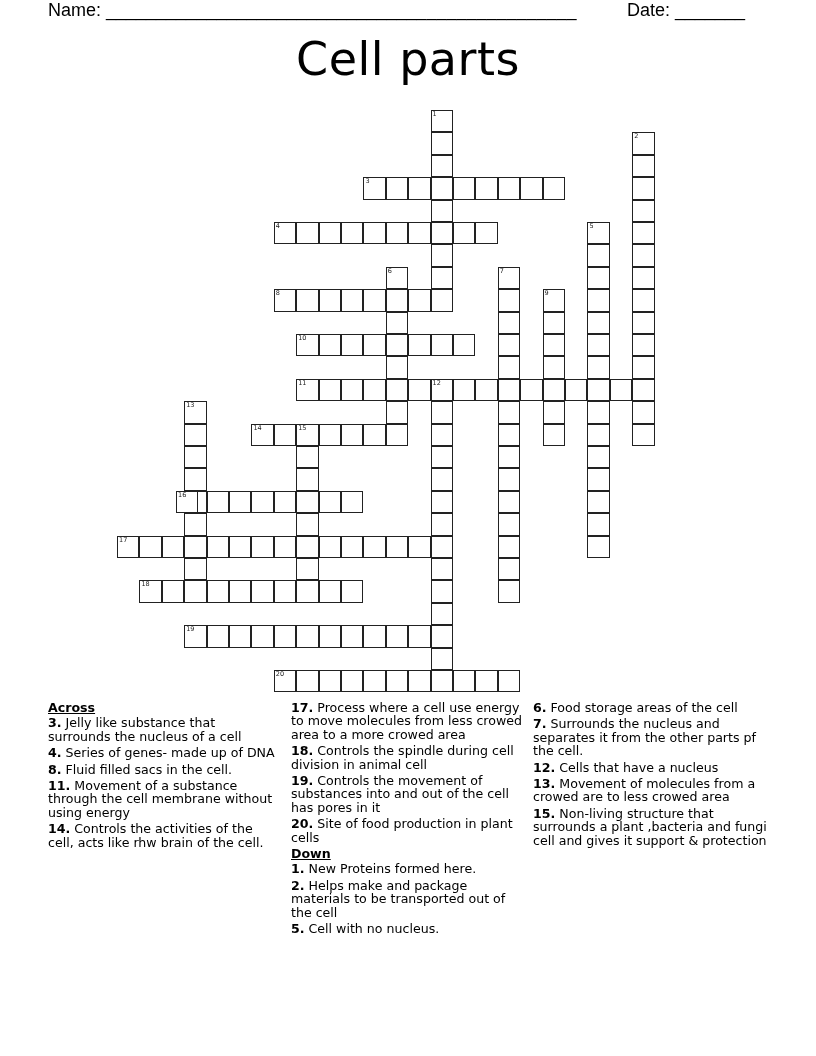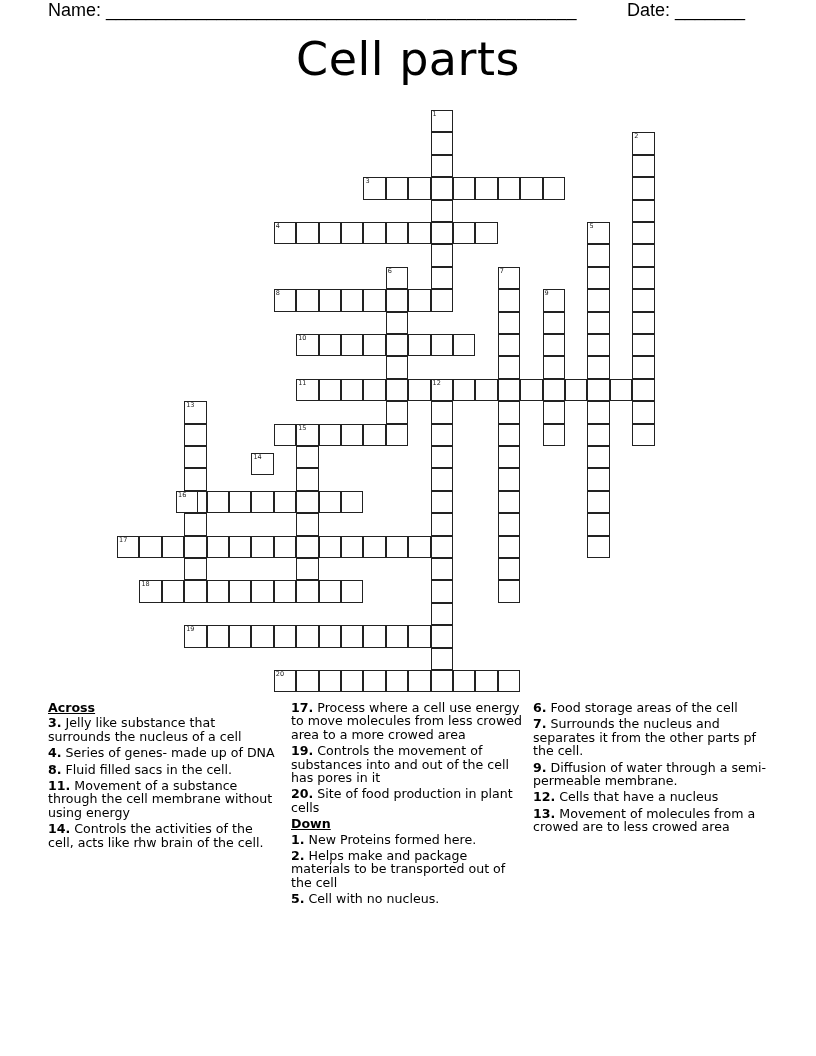--- a/index.html
+++ b/index.html
@@ -183,21 +183,21 @@
       <span class="num">13</span>
     </div>
     <div class="cell" style="left: 184.2px; top: 423.6px;"></div>
     <div class="cell" style="left: 184.2px; top: 446px;"></div>
     <div class="cell" style="left: 184.2px; top: 468.4px;"></div>
     <div class="cell" style="left: 184.2px; top: 490.8px;"></div>
     <div class="cell" style="left: 184.2px; top: 513.2px;"></div>
     <div class="cell" style="left: 184.2px; top: 535.6px;"></div>
     <div class="cell" style="left: 184.2px; top: 558px;"></div>
     <div class="cell" style="left: 184.2px; top: 580.4px;"></div>
-    <div class="cell" style="left: 251.4px; top: 423.6px; margin-top: 29px;">
+    <div class="cell" style="left: 251.4px; top: 423.6px;">
       <span class="num">14</span>
     </div>
     <div class="cell" style="left: 273.8px; top: 423.6px;"></div>
     <div class="cell" style="left: 296.2px; top: 423.6px;">
       <span class="num">15</span>
     </div>
     <div class="cell" style="left: 318.6px; top: 423.6px;"></div>
     <div class="cell" style="left: 341px; top: 423.6px;"></div>
     <div class="cell" style="left: 363.4px; top: 423.6px;"></div>
     <div class="cell" style="left: 296.2px; top: 446px;"></div>
@@ -271,27 +271,28 @@
   <div class="sect">Across</div>
   <div class="clue"><b>3.</b> <span>Jelly like substance that surrounds the nucleus of a cell</span></div>
   <div class="clue"><b>4.</b> <span>Series of genes- made up of DNA</span></div>
   <div class="clue"><b>8.</b> <span>Fluid filled sacs in the cell.</span></div>
   <div class="clue"><b>11.</b> <span>Movement of a substance through the cell membrane without using energy</span></div>
   <div class="clue"><b>14.</b> <span>Controls the activities of the cell, acts like rhw brain of the cell.</span></div>
 </div>
 
 <div class="clues col2">
   <div class="clue"><b>17.</b> <span>Process where a cell use energy to move molecules from less crowed area to a more crowed area</span></div>
+  <div class="clue"><b>18.</b> <span>Controls the spindle during cell division in animal cell</span></div>
   <div class="clue"><b>19.</b> <span>Controls the movement of substances into and out of the cell has pores in it</span></div>
   <div class="clue"><b>20.</b> <span>Site of food production in plant cells</span></div>
   <div class="sect">Down</div>
   <div class="clue"><b>1.</b> <span>New Proteins formed here.</span></div>
   <div class="clue"><b>2.</b> <span>Helps make and package materials to be transported out of the cell</span></div>
   <div class="clue"><b>5.</b> <span>Cell with no nucleus.</span></div>
 </div>
 
 <div class="clues col3">
   <div class="clue"><b>6.</b> <span>Food storage areas of the cell</span></div>
   <div class="clue"><b>7.</b> <span>Surrounds the nucleus and separates it from the other parts pf the cell.</span></div>
-  <div class="clue"><b>9.</b> <span>Diffusion of water through a semi-permeable membrane.</span></div>
   <div class="clue"><b>12.</b> <span>Cells that have a nucleus</span></div>
   <div class="clue"><b>13.</b> <span>Movement of molecules from a crowed are to less crowed area</span></div>
+  <div class="clue"><b>15.</b> <span>Non-living structure that surrounds a plant ,bacteria and fungi cell and gives it support &amp; protection</span></div>
 </div>
 
 </body></html>

